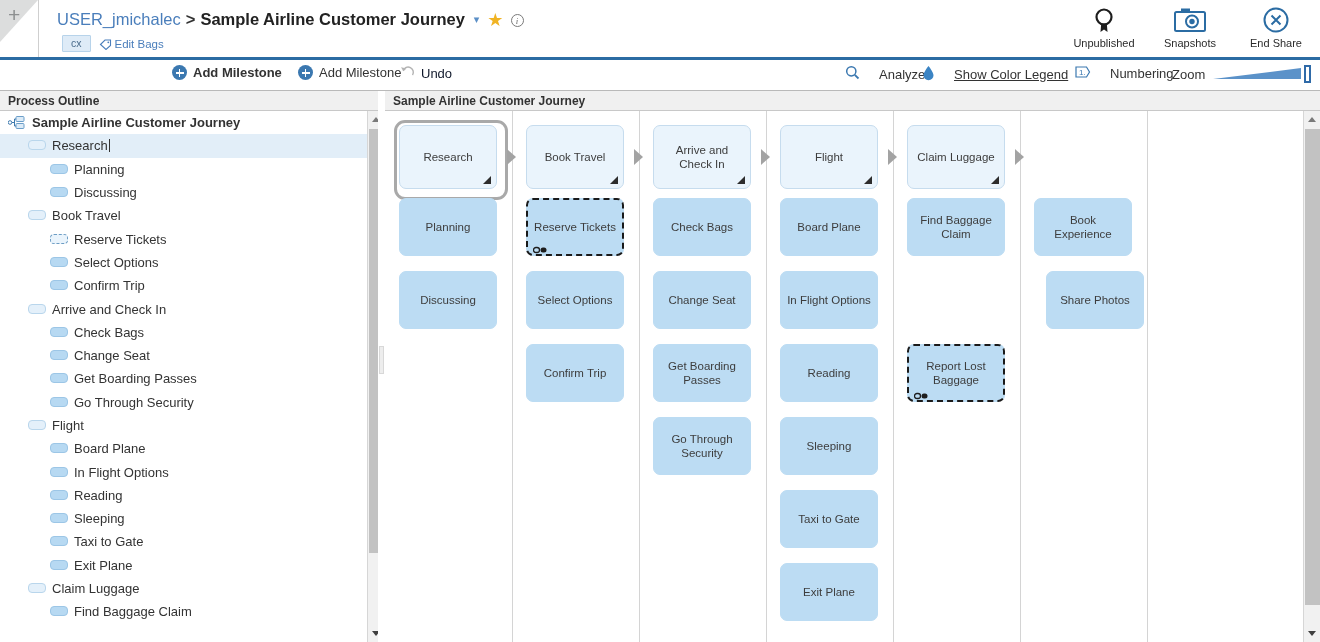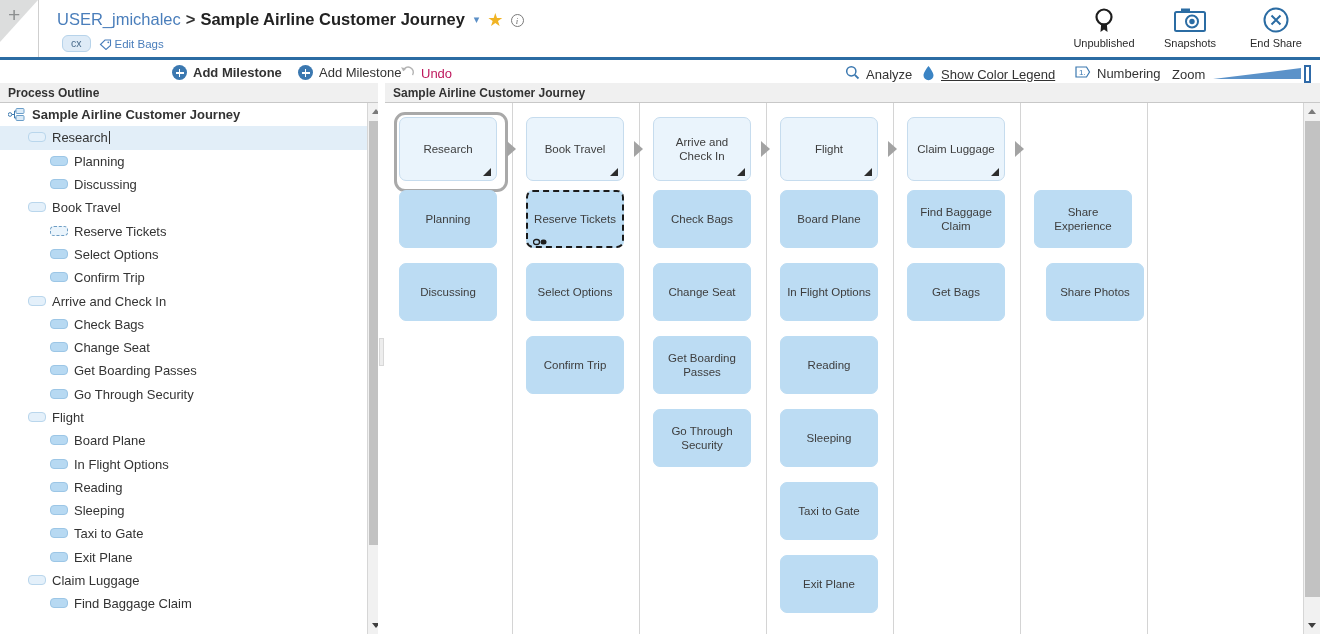--- a/index.html
+++ b/index.html
@@ -63,21 +63,21 @@
     font-style: italic; font-family: "Liberation Serif", serif;
     color: #6e6e6e;
   }
   #tag-row {
     position: absolute; left: 62px; top: 35px;
     display: flex; align-items: center; gap: 8px;
   }
   #cx-tag {
     background: #deebf7; border: 1px solid #b7d3ea;
     color: #4a6c8c; font-size: 10.5px;
-    padding: 1px 8px 2px 8px; border-radius: 6px;
+    padding: 1px 8px 2px 8px; border-radius: 1px;
   }
   #edit-tags {
     display: flex; align-items: center; gap: 3px;
     color: #4a7ebb; font-size: 11.5px;
   }
   .tag-icon { display: inline-block; width: 13px; height: 12px; }
 
   #header-right {
     position: absolute; right: 10px; top: 6px;
     display: flex; align-items: flex-start; gap: 18px;
@@ -114,24 +114,24 @@
     width: 15px; height: 15px; border-radius: 50%;
     background: #3b78b0; position: relative; display:inline-block;
   }
   .plus-circle::before, .plus-circle::after {
     content:''; position:absolute; background:#fff;
   }
   .plus-circle::before { left:3.5px; top:6.8px; width:8px; height:1.8px; }
   .plus-circle::after { left:6.6px; top:3.6px; width:1.8px; height:8px; }
   #btn-add-milestone { left: 172px; font-weight: bold; }
   #btn-add-activity { left: 298px; }
-  #btn-undo { left: 400px; color: #be185d; }
+  #btn-undo { left: 400px; color: #0f172a; }
   .tb-btn-right {
     position: absolute; top: 5px;
-    display: flex; align-items: center; gap: 6px;
+    display: flex; align-items: center; gap: 19px;
     font-size: 13px; color: #333; white-space: nowrap;
   }
   #btn-analyze { left: 845px; }
   #btn-legend { left: 922px; text-decoration: underline; }
   #btn-numbering { left: 1075px; }
   #zoom-group {
     position: absolute; left: 1172px; top: 4px;
     display: flex; align-items: center; gap: 8px;
   }
   #zoom-label { font-size: 13px; color: #333; }
@@ -147,21 +147,20 @@
     width: 7px; height: 18px;
     background: #ffffff;
     border: 2px solid #2f6aa8;
   }
 
   
   #panels {
     position: relative;
     height: 543px;
     display: flex;
-    align-items: flex-end;
   }
   #left-panel {
     position: relative;
     width: 385px; height: 551px;
     border-right: 1px solid #bdbdbd;
     background: #fff;
   }
   .panel-head {
     height: 20px;
     background: #f0f0f0;
@@ -622,25 +621,29 @@
           <span>Exit Plane</span>
         </div>
         <div class="card milestone" style="left: 522px; top: 14px; width: 98px; height: 64px;">
           <span>Claim Luggage</span>
           <span class="corner-flag"></span>
         </div>
         <div class="arrow-connector" style="left: 630px; top: 38px;"></div>
         <div class="card activity" style="left: 522px; top: 87px; width: 98px; height: 58px;">
           <span>Find Baggage Claim</span>
         </div>
-        <div class="card activity" style="left: 522px; top: 160px; width: 98px; height: 58px;">
-          <span>Get Bags</span>
+        <div class="card activity dashed" style="left: 522px; top: 233px; width: 98px; height: 58px;">
+          <span>Report Lost Baggage</span>
+          <span class="link-badge"><svg width="14" height="8" viewBox="0 0 14 8">
+              <rect x="0.5" y="1.5" width="6" height="5" rx="2.5" fill="none" stroke="#1d1d1d" stroke-width="1.3"></rect>
+              <rect x="7.5" y="1.5" width="6" height="5" rx="2.5" fill="#1d1d1d"></rect>
+            </svg></span>
         </div>
         <div class="card activity" style="left: 649px; top: 87px; width: 98px; height: 58px;">
-          <span>Share Experience</span>
+          <span>Book Experience</span>
         </div>
         <div class="card activity" style="left: 649px; top: 160px; width: 98px; height: 58px; margin-left: 12px;">
           <span>Share Photos</span>
         </div>
       </div>
     <div class="vscroll" style="top:20px;height:531px;">
       <div class="arrow-up"></div>
       <div class="thumb" style="top:18px;height:476px;"></div>
       <div class="arrow-down"></div>
     </div>

